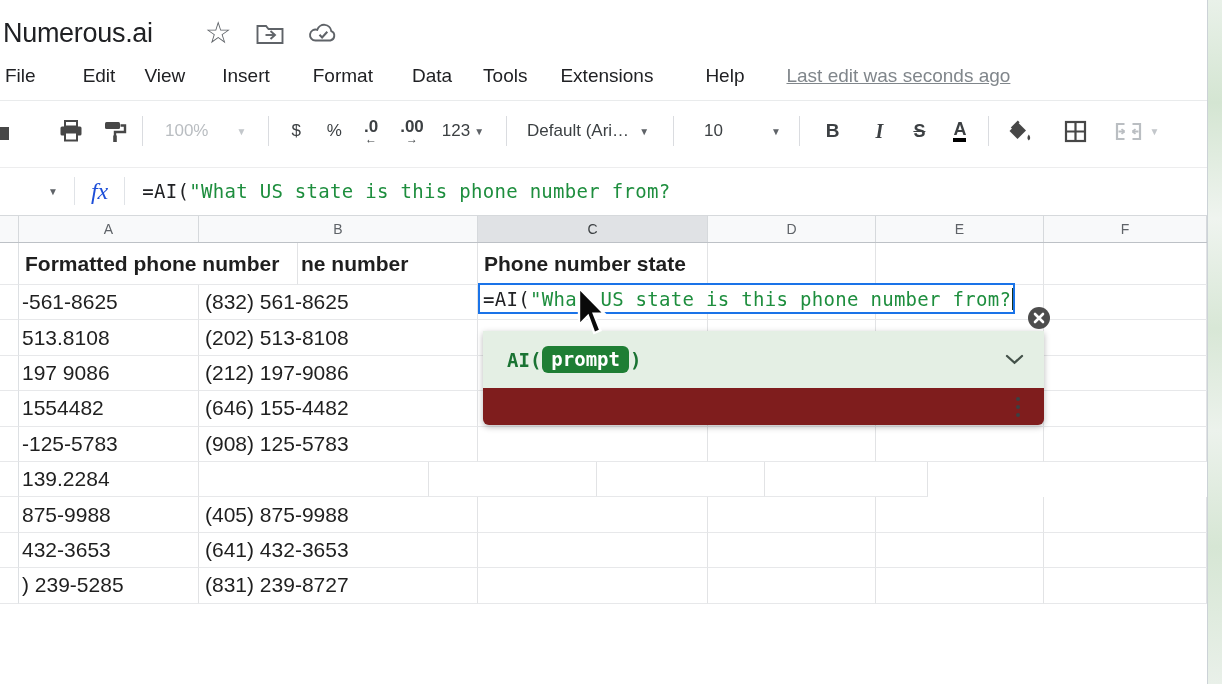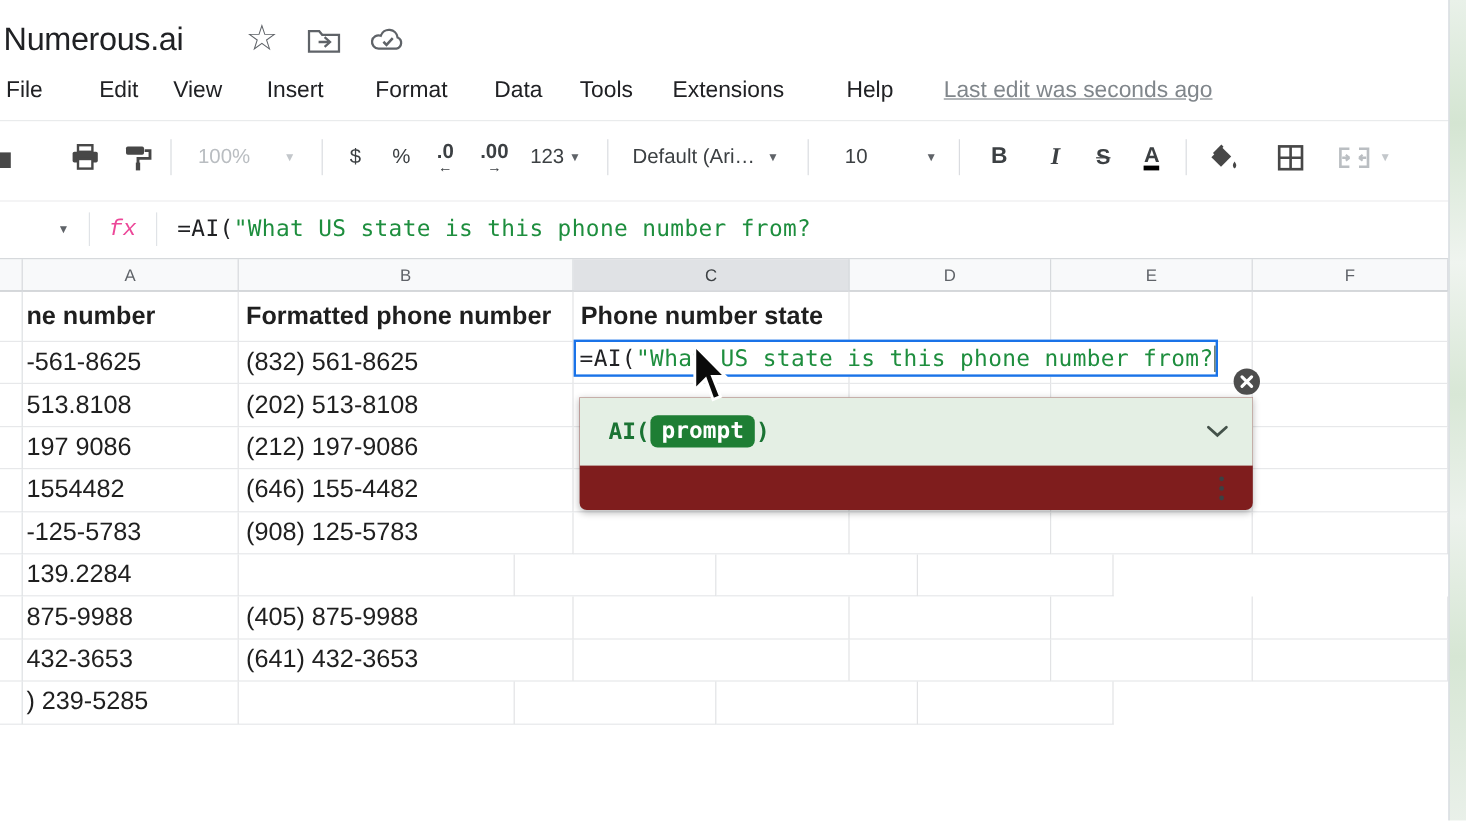--- a/index.html
+++ b/index.html
@@ -38,21 +38,21 @@
   .dec i { font-style:normal; font-size:12px; color:#3c4043; margin-top:-2px; }
   .bold-b { font-size:19px; font-weight:bold; color:#3c4043; }
   .ital-i { font-family:"Liberation Serif", serif; font-style:italic; font-size:20px; font-weight:bold; color:#3c4043; }
   .strike-s { font-size:18px; font-weight:bold; color:#3c4043; text-decoration:line-through; }
   .tcolor-a { font-size:18px; font-weight:bold; color:#3c4043; line-height:1.05; display:inline-block; border-bottom:4px solid #000; }
 
   
   .formulabar { position:absolute; left:0; top:167px; width:1207px; height:47px;
                 border-top:1px solid #ededee; display:flex; align-items:center; }
   .f-div { width:1px; height:28px; background:#e0e3e7; }
-  .fx { font-family:Liberation Mono, monospace; font-style:italic; font-size:19px; color:#ec4899; }
+  .fx { font-family:Liberation Serif, serif; font-style:italic; font-size:24px; color:#1d4ed8; }
   .mono { font-family:"DejaVu Sans Mono", monospace; }
   .formula-text { font-size:19px; letter-spacing:0.3px; white-space:pre; }
   .f-black { color:#202124; }
   .f-green { color:#1e8e3e; }
 
   
   .sheet { position:absolute; left:0; top:215px; width:1207px; height:413px; overflow:hidden; }
   .colheads { display:flex; height:28px; background:#f8f9fa; border-top:1px solid #d6d9dc; border-bottom:1px solid #bdc1c6; }
   .ch { border-right:1px solid #d6d9dc; display:flex; align-items:center; justify-content:center;
         font-size:14px; color:#5f6368; height:100%; }
@@ -213,22 +213,22 @@
       <div class="ch w-a">A</div>
       <div class="ch w-b">B</div>
       <div class="ch w-c sel">C</div>
       <div class="ch w-d">D</div>
       <div class="ch w-e">E</div>
       <div class="ch w-f">F</div>
     </div>
 
     <div class="row h1">
       <div class="cell gut w-gut"></div>
+      <div class="cell cb w-b">Formatted phone number</div>
       <div class="cell ca w-a">ne number</div>
-      <div class="cell cb w-b">Formatted phone number</div>
       <div class="cell cc w-c">Phone number state</div>
       <div class="cell cd w-d"></div>
       <div class="cell ce w-e"></div>
       <div class="cell cf w-f"></div>
     </div>
     <div class="row hn">
       <div class="cell gut w-gut"></div>
       <div class="cell ca w-a">-561-8625</div>
       <div class="cell cb w-b">(832) 561-8625</div>
       <div class="cell cc w-c"></div>
@@ -294,20 +294,21 @@
       <div class="cell ca w-a">432-3653</div>
       <div class="cell cb w-b">(641) 432-3653</div>
       <div class="cell cc w-c"></div>
       <div class="cell cd w-d"></div>
       <div class="cell ce w-e"></div>
       <div class="cell cf w-f"></div>
     </div>
     <div class="row hn">
       <div class="cell gut w-gut"></div>
       <div class="cell ca w-a">) 239-5285</div>
+      <div class="cell cb w-b">(831) 239-8727</div>
       <div class="cell cc w-c"></div>
       <div class="cell cd w-d"></div>
       <div class="cell ce w-e"></div>
       <div class="cell cf w-f"></div>
     </div>
   </div>
 
   <div class="editbox">
     <span class="mono formula-text"><span class="f-black">=AI(</span><span class="f-green">"What US state is this phone number from?</span></span>
     <span class="caret"></span>

